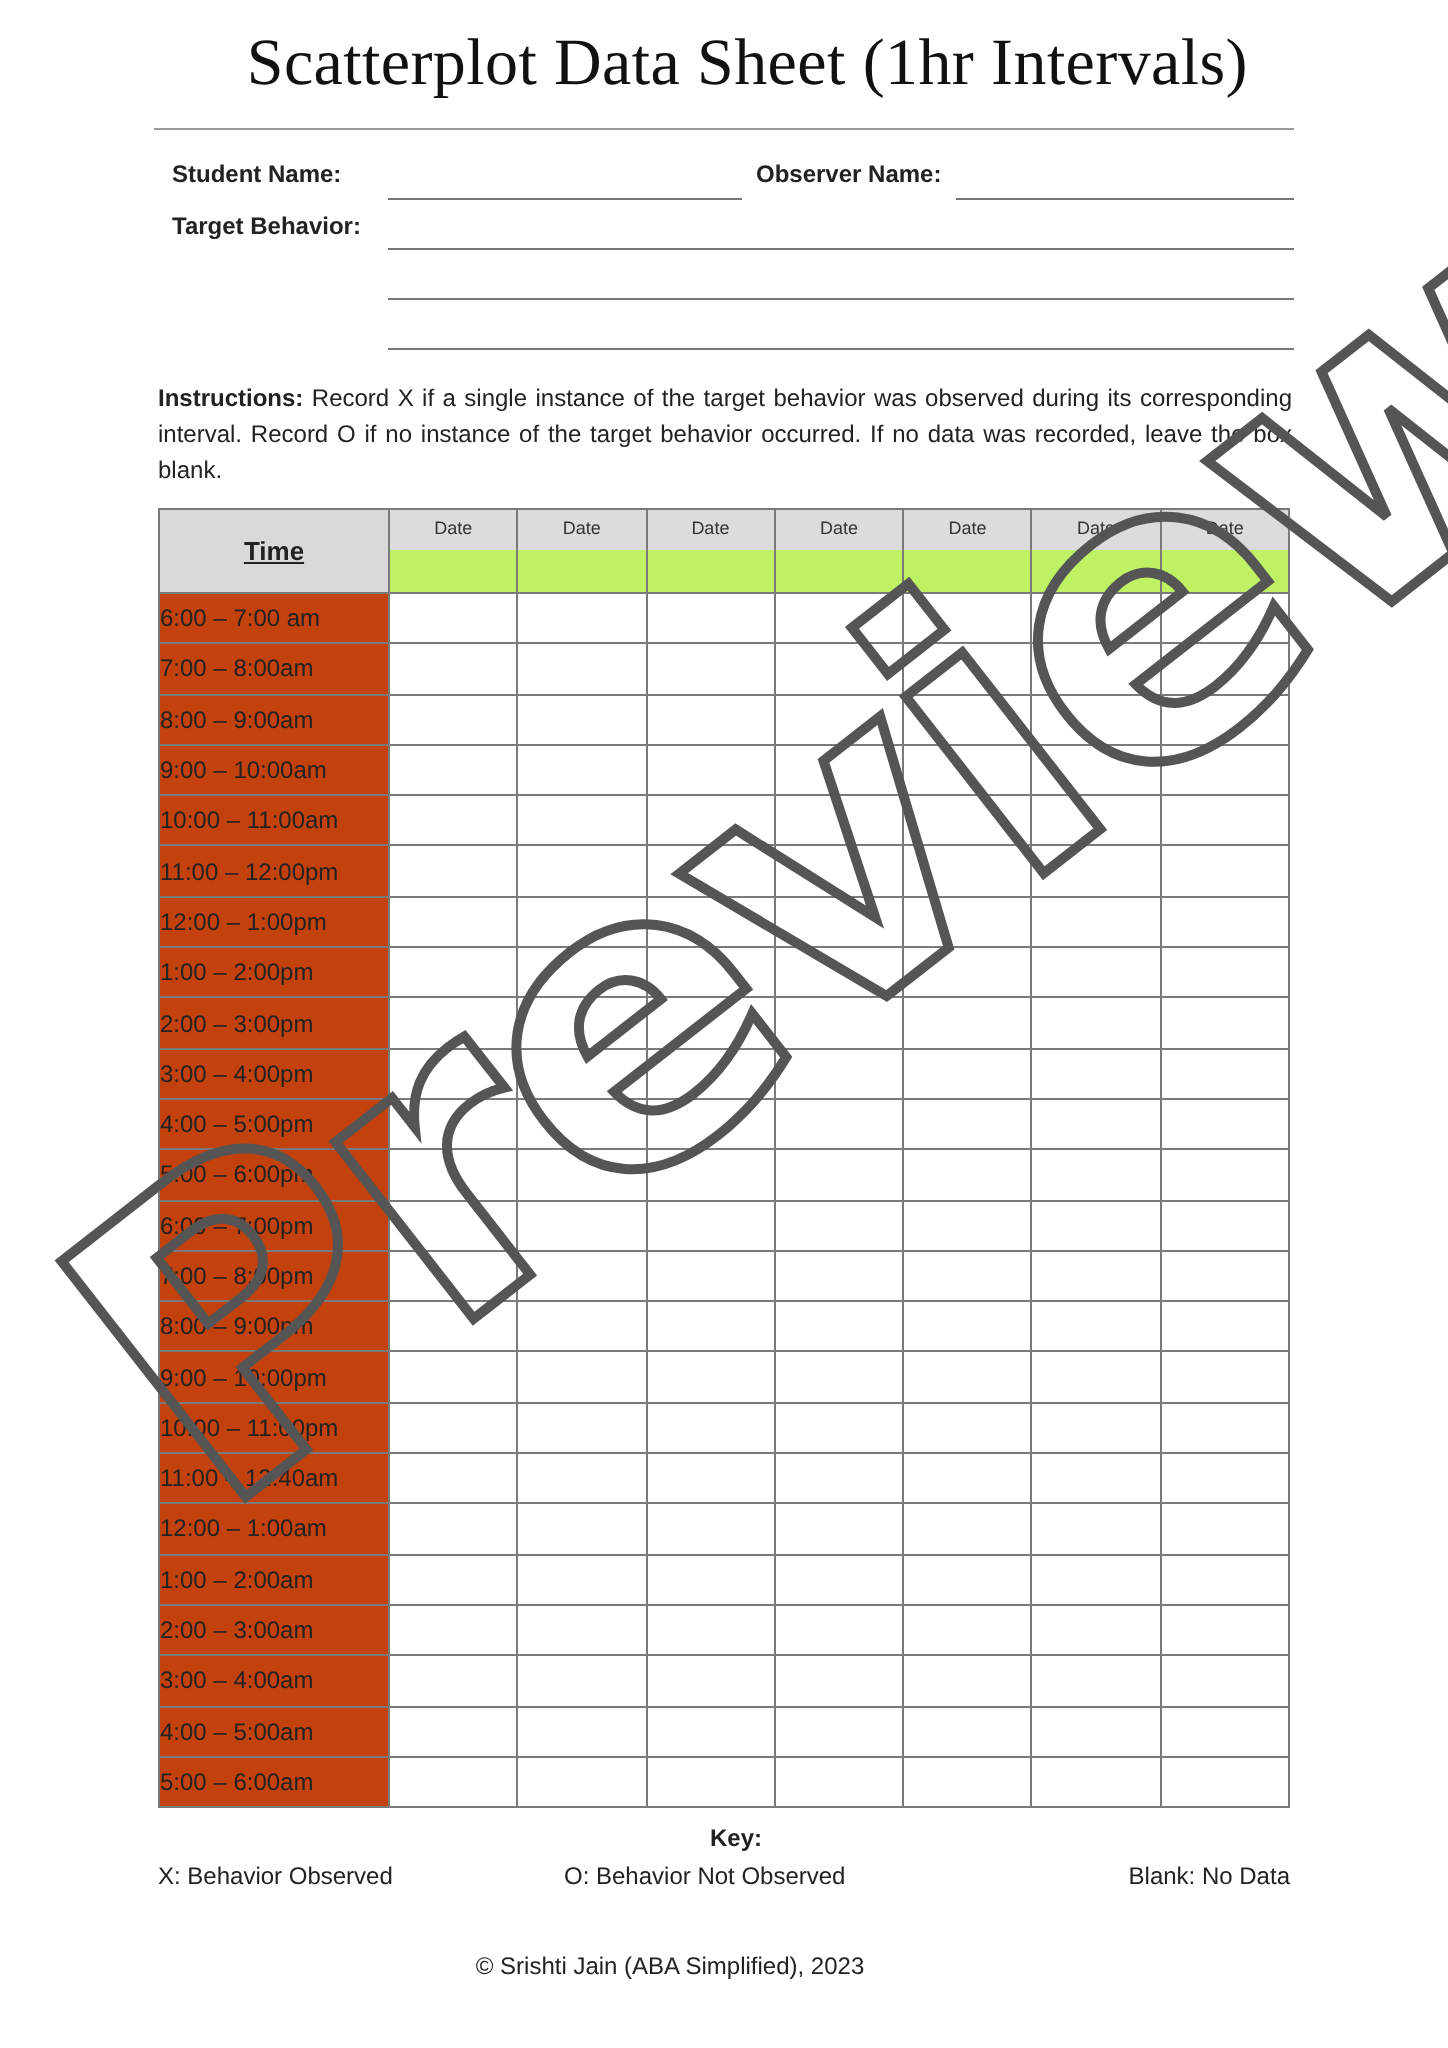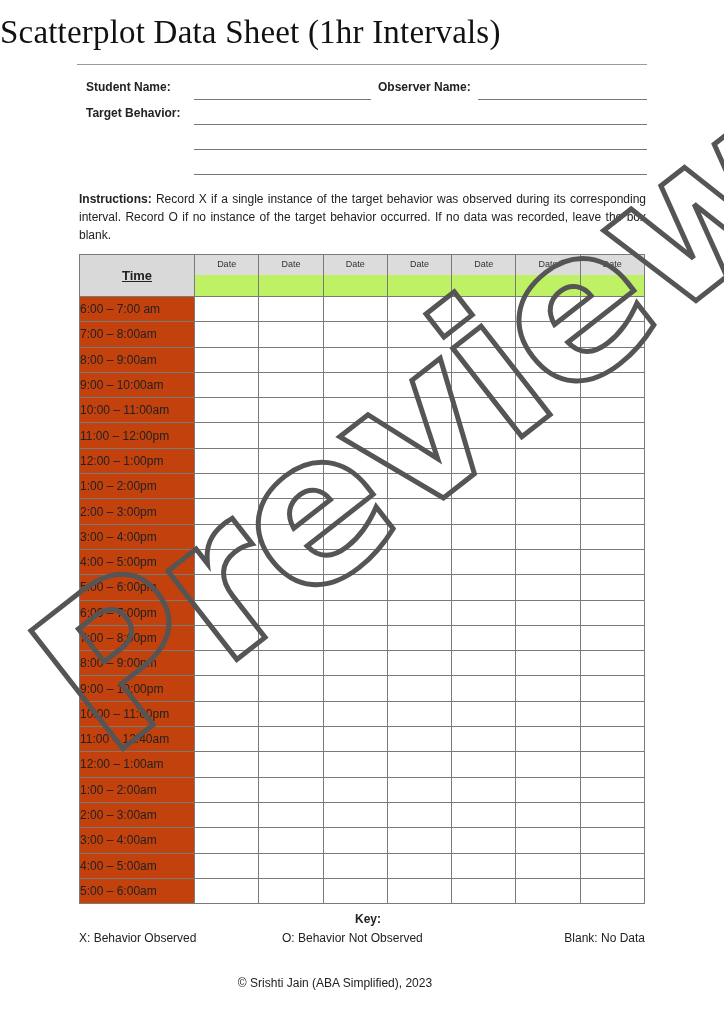--- a/index.html
+++ b/index.html
@@ -1,19 +1,19 @@
 <!DOCTYPE html>
 <html><head>
 <meta charset="utf-8">
 <style>
   html, body { margin:0; padding:0; background:#ffffff; }
   body { width:724px; height:1024px; position:relative; overflow:hidden;
          font-family:"Liberation Sans", "DejaVu Sans", sans-serif; color:#222; }
-  .title { position:absolute; left:0; width:576px; top:14px; text-align:left;
-           font-family:"Liberation Serif", "DejaVu Serif", serif; font-size:33px; color:#111; letter-spacing:0.2px; }
+  .title { position:absolute; left:0; width:576px; top:14px; text-align:right;
+           font-family:"Liberation Serif", "DejaVu Serif", serif; font-size:33px; color:#111; letter-spacing:0.2px;padding-left:48px; }
   .title-rule { position:absolute; left:77px; width:570px; top:64px; height:0; border-top:1.5px solid #9a9a9a; }
   .lbl { position:absolute; font-size:12px; font-weight:bold; color:#222; }
   .line { position:absolute; height:0; border-top:1px solid #777; }
   .instructions { position:absolute; left:79px; width:567px; top:190px; font-size:12px; line-height:18px;
                   text-align:justify; color:#222; }
   .instructions b { font-weight:bold; }
   table.grid { position:absolute; left:79px; top:254px; border-collapse:collapse; table-layout:fixed; width:566px; }
   table.grid td, table.grid th { border:1px solid #7a7a7a; padding:0; }
   th.time-head { width:114px; background:#d9d9d9; font-size:13px; font-weight:bold; text-decoration:underline; color:#222; height:41px; }
   th.date-head { background:#bef264; vertical-align:top; height:41px; font-weight:normal; }

